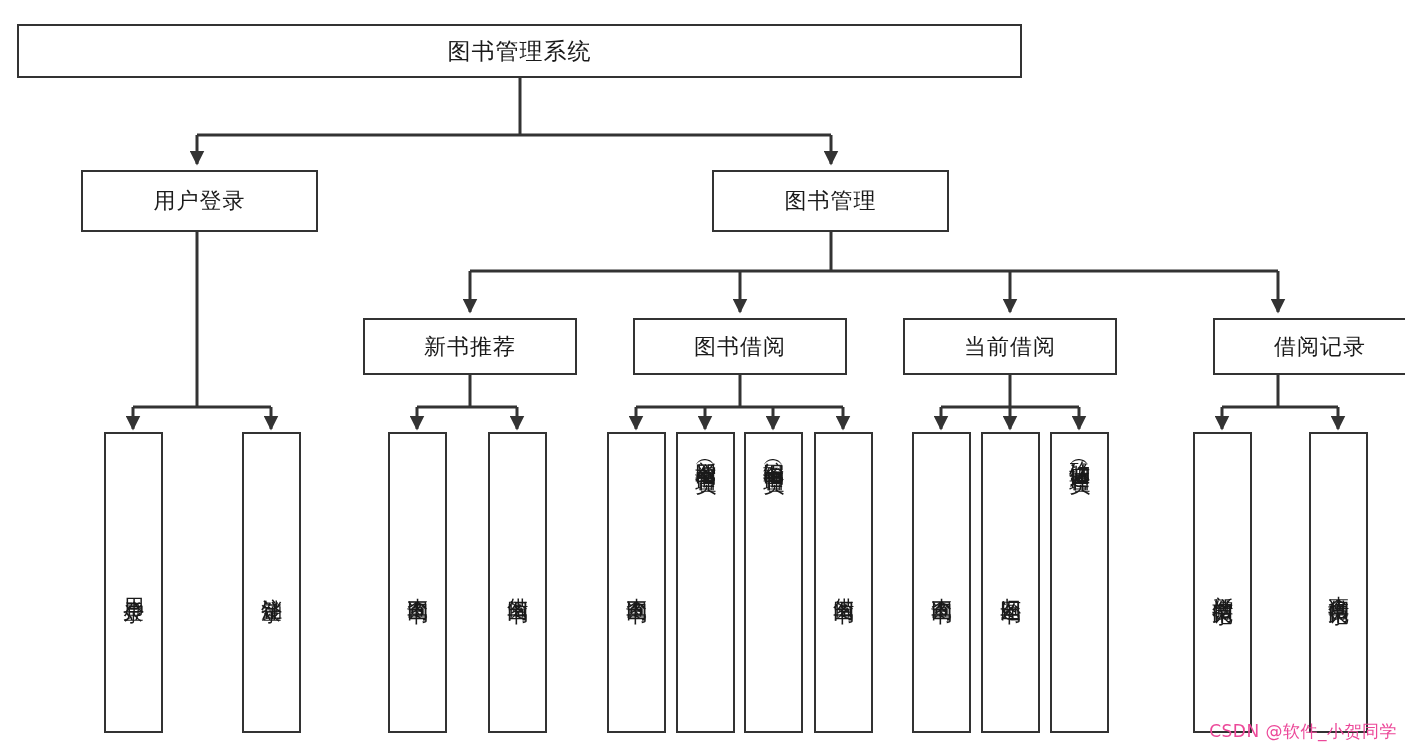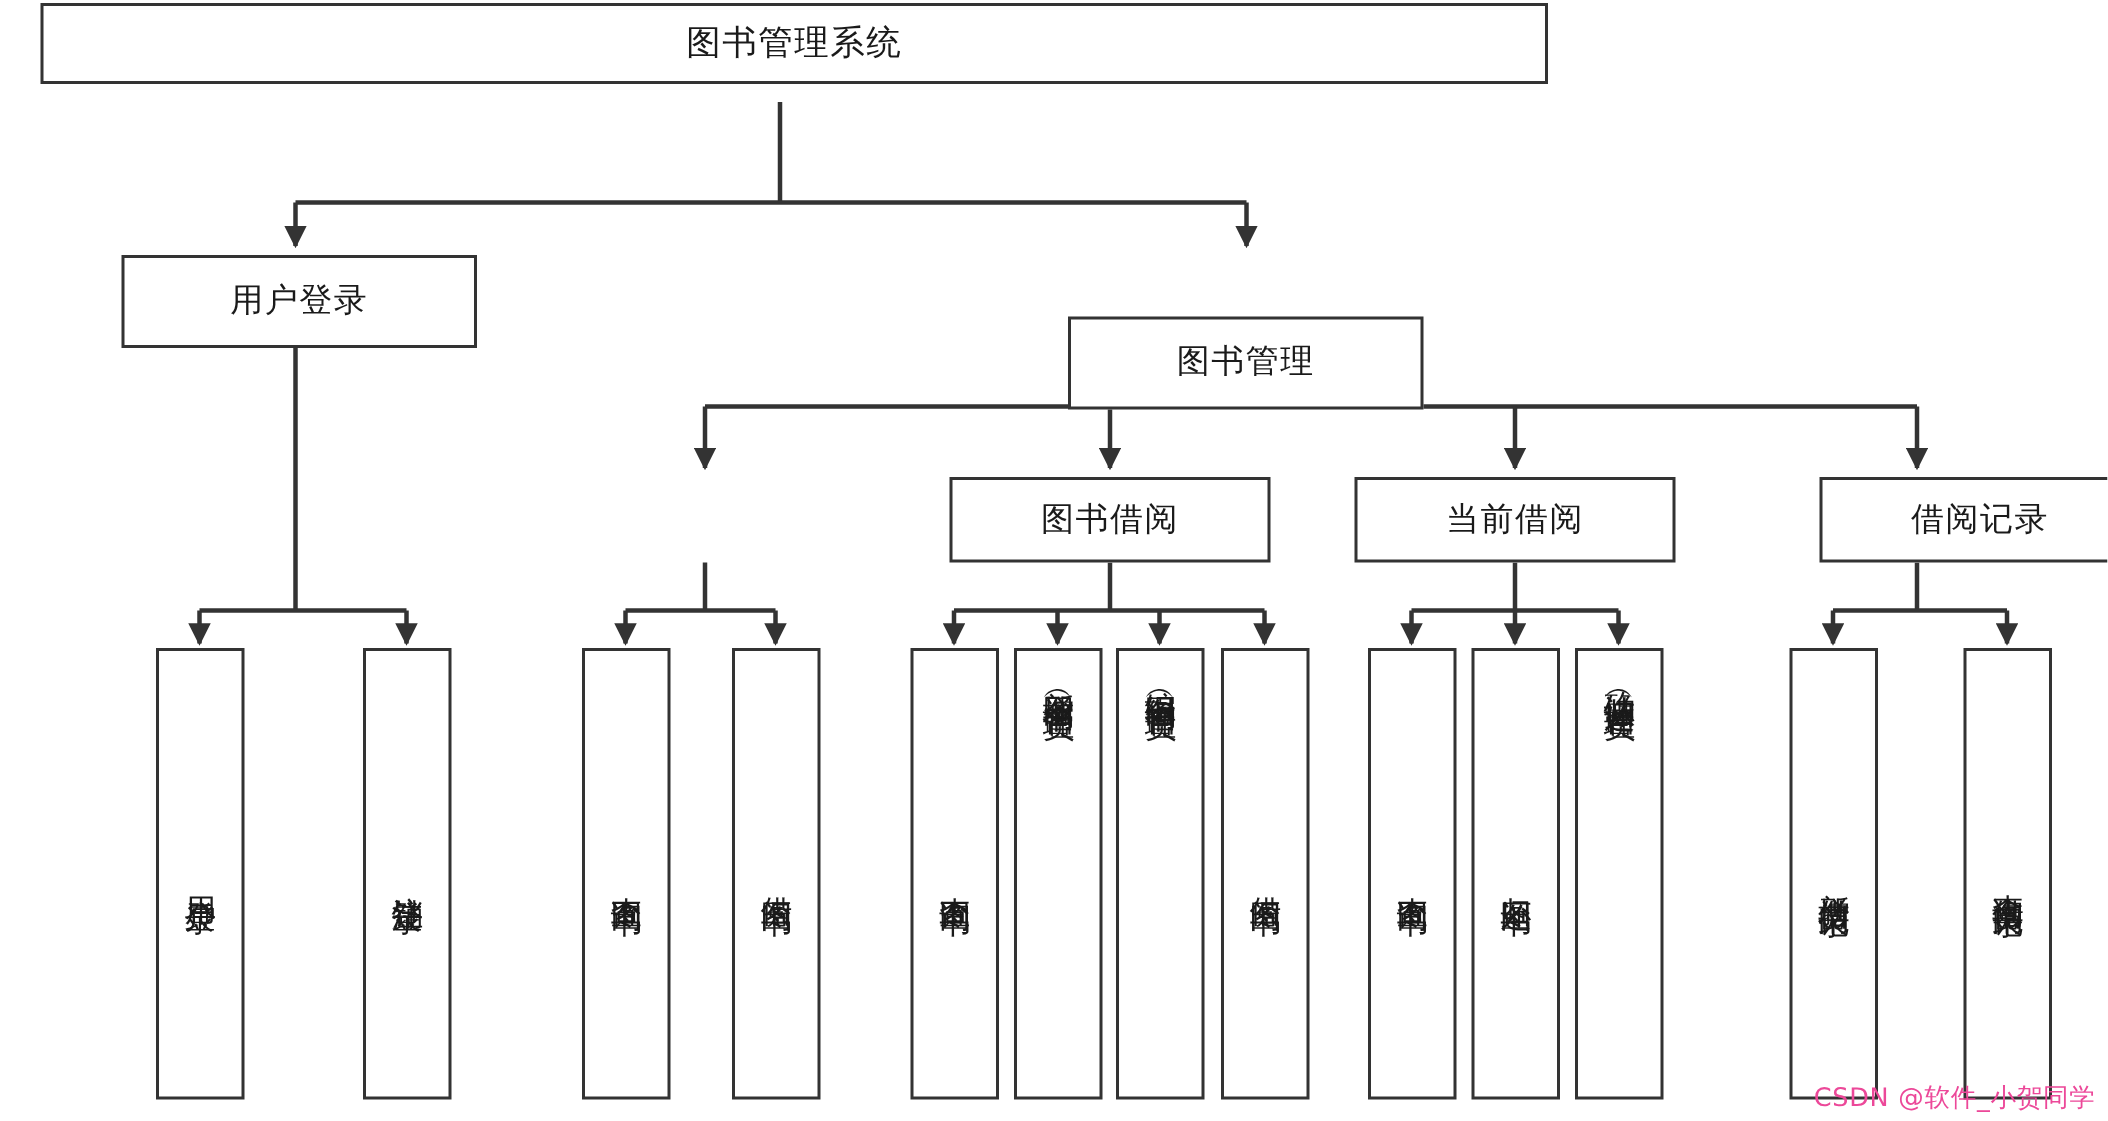--- a/index.html
+++ b/index.html
@@ -128,31 +128,34 @@
       <path d="M 1010 407 L 1010 429" marker-end="url(#arrow)"></path>
       <path d="M 1079 407 L 1079 429" marker-end="url(#arrow)"></path>
 
       <path d="M 1278 375 L 1278 407"></path>
       <path d="M 1222 407 L 1338 407"></path>
       <path d="M 1222 407 L 1222 429" marker-end="url(#arrow)"></path>
       <path d="M 1338 407 L 1338 429" marker-end="url(#arrow)"></path>
     </g>
   </svg>
 
-  <div class="node horiz root" style="left:17px; top:2px; width:1005px; height:54px;margin-left:10px;">
+  <div class="node horiz root" style="left:17px; top:24px; width:1005px; height:54px;">
     <span>图书管理系统</span>
   </div>
 
   <div class="node horiz" style="left:81px; top:170px; width:237px; height:62px;">
     <span>用户登录</span>
   </div>
-  <div class="node horiz" style="left:712px; top:170px; width:237px; height:62px;margin-top:41px;">
+  <div class="node horiz" style="left:712px; top:170px; width:237px; height:62px;">
     <span>图书管理</span>
   </div>
 
+  <div class="node horiz" style="left:363px; top:318px; width:214px; height:57px;">
+    <span>新书推荐</span>
+  </div>
   <div class="node horiz" style="left:903px; top:318px; width:214px; height:57px;">
     <span>当前借阅</span>
   </div>
   <div class="node horiz" style="left:633px; top:318px; width:214px; height:57px;">
     <span>图书借阅</span>
   </div>
   <div class="node horiz" style="left:1171px; top:318px; width:214px; height:57px;margin-left:42px;">
     <span>借阅记录</span>
   </div>
 

